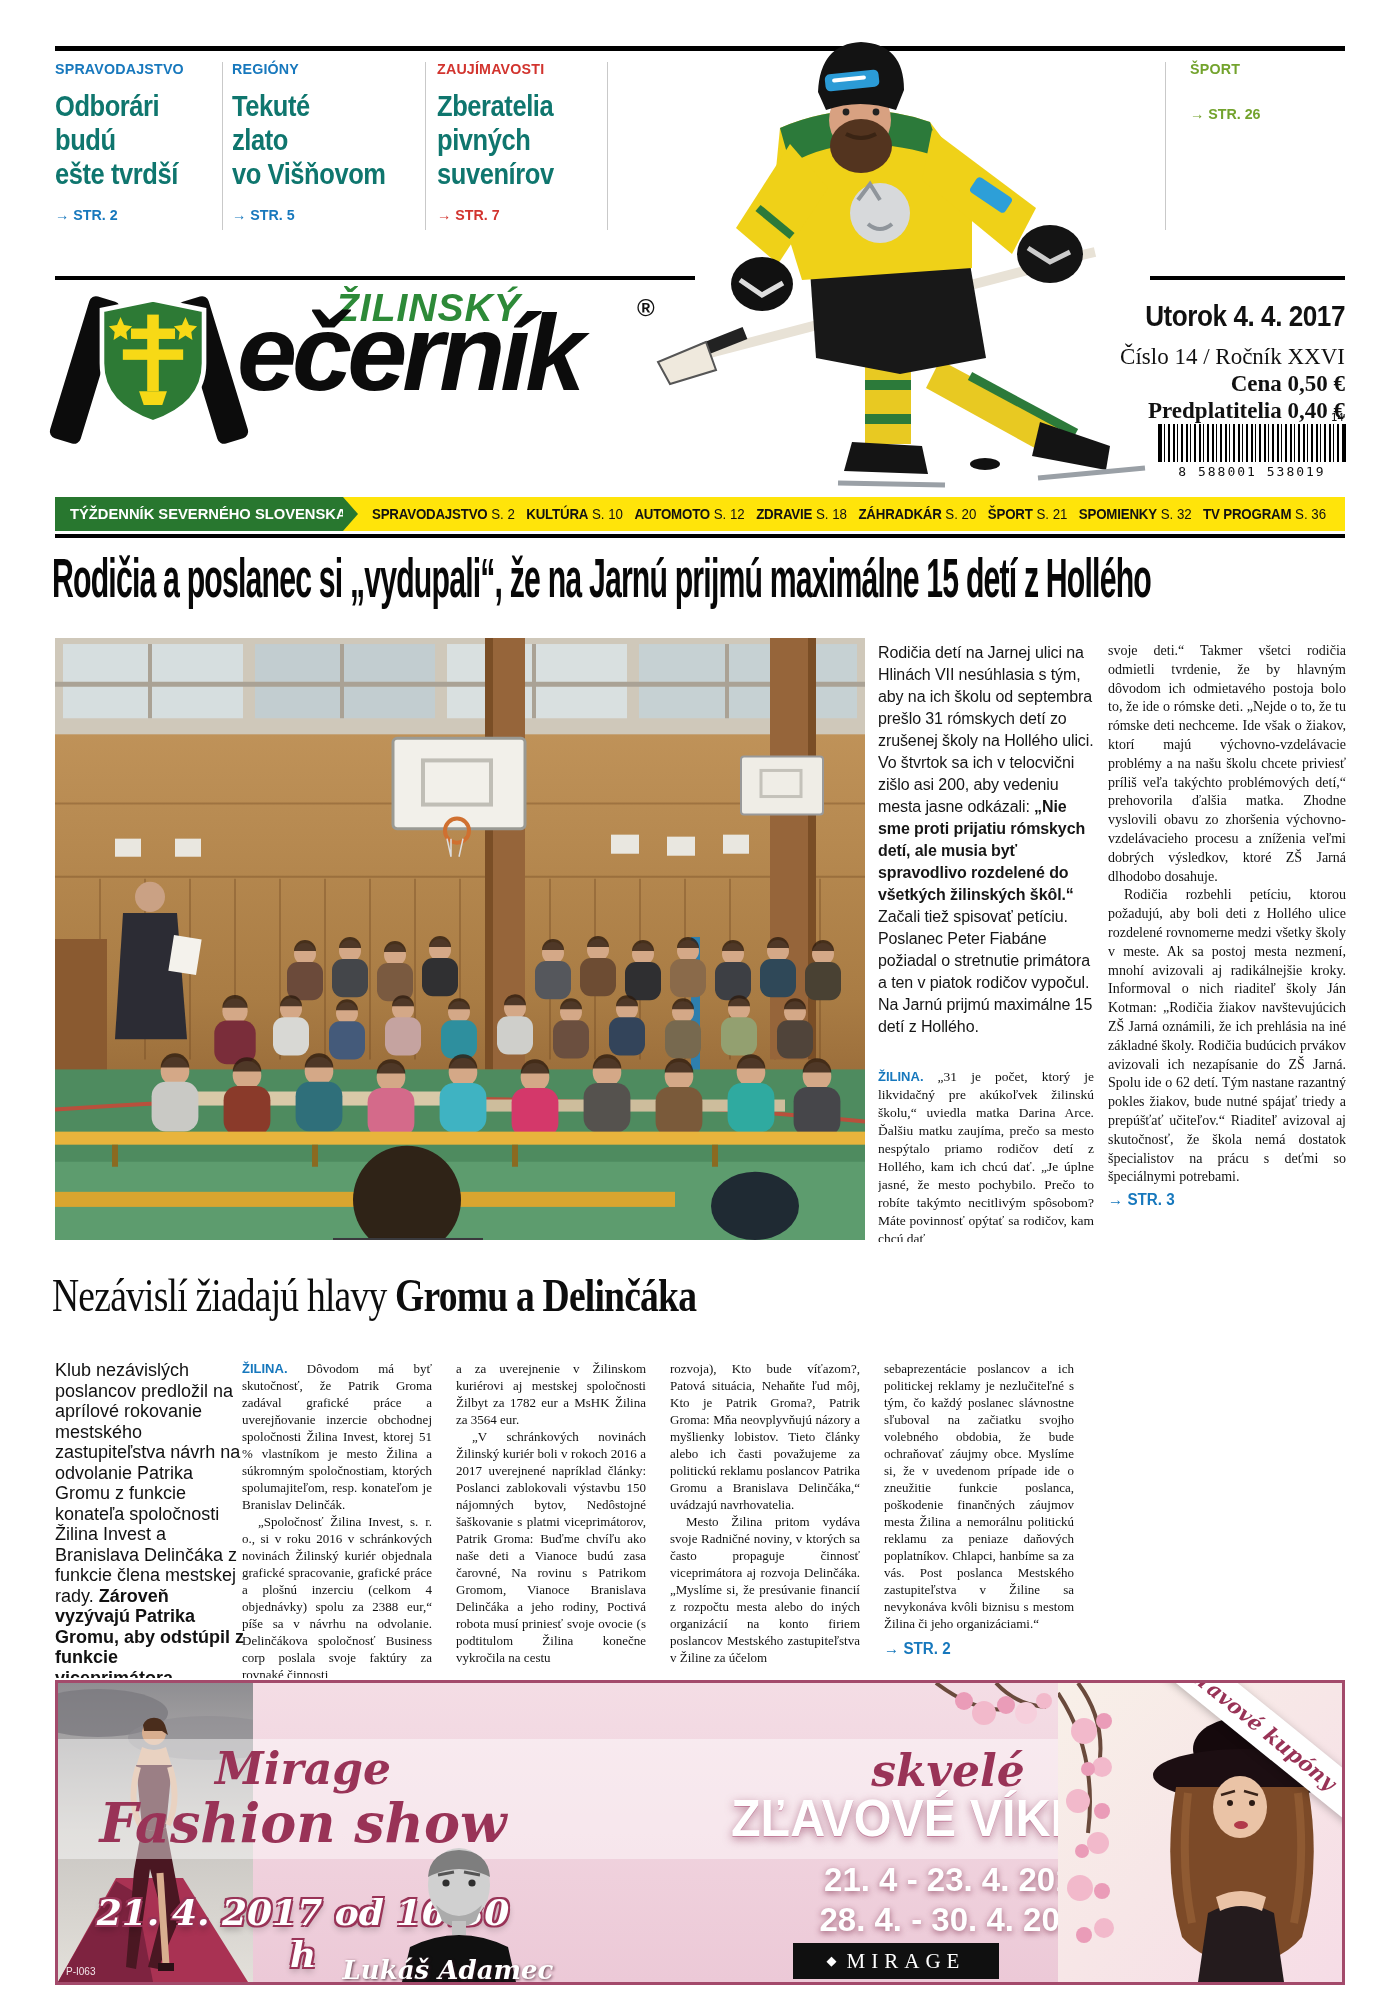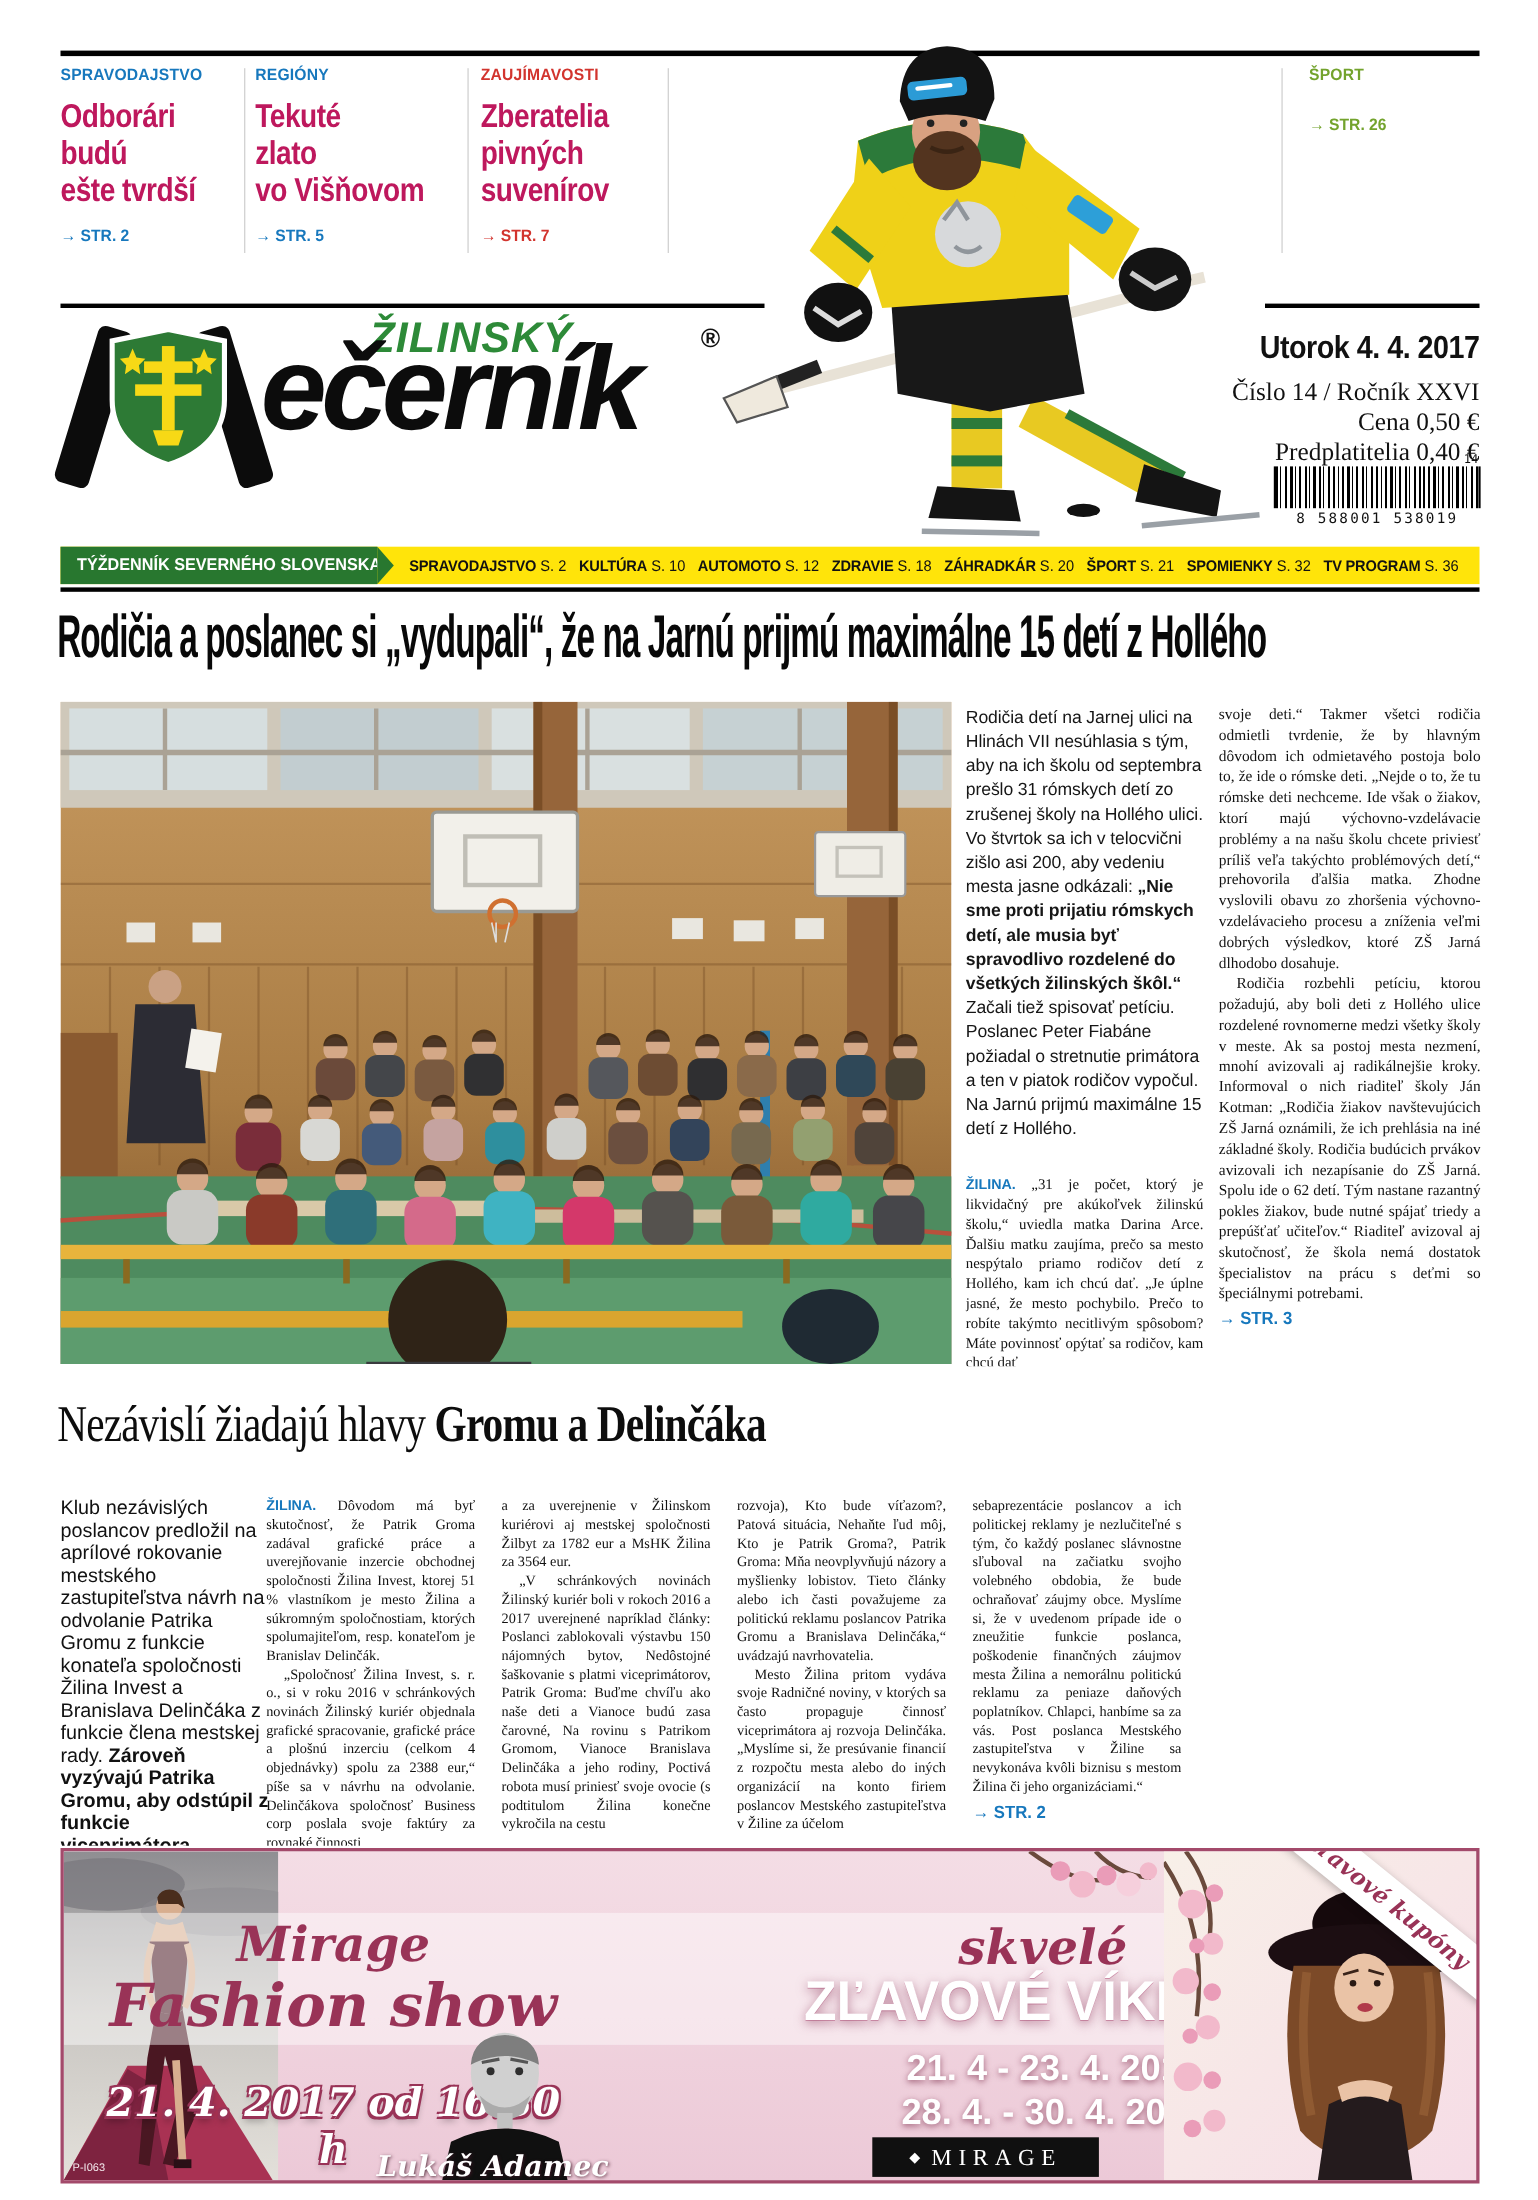--- a/index.html
+++ b/index.html
@@ -9,39 +9,39 @@
   .rule{position:absolute;background:#000;}
   .c-blue{color:#1778bd;}
   .c-red{color:#d2342e;}
   .c-green{color:#73a32d;}
   .cond{display:inline-block;transform:scaleX(.85);transform-origin:0 50%;white-space:nowrap;}
   .cond95{display:inline-block;transform:scaleX(.95);transform-origin:0 50%;white-space:nowrap;}
 
   
   .teaser{position:absolute;top:60px;}
   .kicker{font-size:15px;font-weight:800;letter-spacing:.2px;}
-  .t-title{margin-top:12px;font-size:30px;font-weight:800;line-height:1.14;color:#be185d;letter-spacing:-.5px;}
+  .t-title{margin-top:12px;font-size:30px;font-weight:800;line-height:1.14;color:#0f766e;letter-spacing:-.5px;}
   .t-link{margin-top:14px;font-size:15px;font-weight:800;}
   .vsep{position:absolute;top:62px;height:168px;width:1px;background:#c9c9c9;}
 
   
   .logo{position:absolute;left:55px;top:292px;width:640px;height:152px;}
   .vbar{position:absolute;width:32px;height:148px;background:#0c0c0c;border-radius:7px;}
   .vbar.l{left:14px;top:4px;transform:rotate(17deg);}
   .vbar.r{left:142px;top:4px;transform:rotate(-17deg);}
   .logo-text{position:absolute;left:182px;top:-2px;font-size:108px;font-weight:700;font-style:italic;
              letter-spacing:-5px;color:#0c0c0c;}
   .logo-prefix{position:absolute;left:280px;top:-6px;font-size:39px;font-weight:700;font-style:italic;
                color:#2d8a38;letter-spacing:1px;}
   .registered{position:absolute;left:582px;top:2px;font-size:24px;font-weight:700;}
   .mh-right{position:absolute;left:1000px;width:345px;text-align:right;}
   .m-date{top:300px;font-size:29px;font-weight:800;letter-spacing:-.5px;}
   .m-date span{display:inline-block;transform:scaleX(.9);transform-origin:100% 50%;}
   .m-serif{font-family:"Liberation Serif",serif;font-size:23px;}
-  .m-bold{font-weight:400;}
+  .m-bold{font-weight:700;}
   .barcode{position:absolute;left:1158px;top:424px;width:188px;}
   .bars{height:38px;background:repeating-linear-gradient(90deg,#000 0 2px,#fff 2px 4px,#000 4px 5px,#fff 5px 8px,#000 8px 10px,#fff 10px 13px);border-left:2px solid #000;border-right:2px solid #000;}
   .bnum{text-align:center;font-family:"DejaVu Sans Mono",monospace;font-size:13px;letter-spacing:2px;margin-top:2px;}
   .baddon{position:absolute;top:-13px;right:2px;font-size:11px;font-family:"DejaVu Sans Mono",monospace;}
 
   
   .nav-yellow{position:absolute;left:55px;top:497px;width:1290px;height:34px;background:#ffe40a;}
   .nav-green{position:absolute;left:55px;top:497px;width:288px;height:34px;background:#28772f;color:#fff;
              display:flex;align-items:center;padding-left:15px;box-sizing:border-box;font-size:15.5px;font-weight:700;}
   .nav-arrow{position:absolute;left:343px;top:497px;width:0;height:0;border-top:17px solid transparent;

